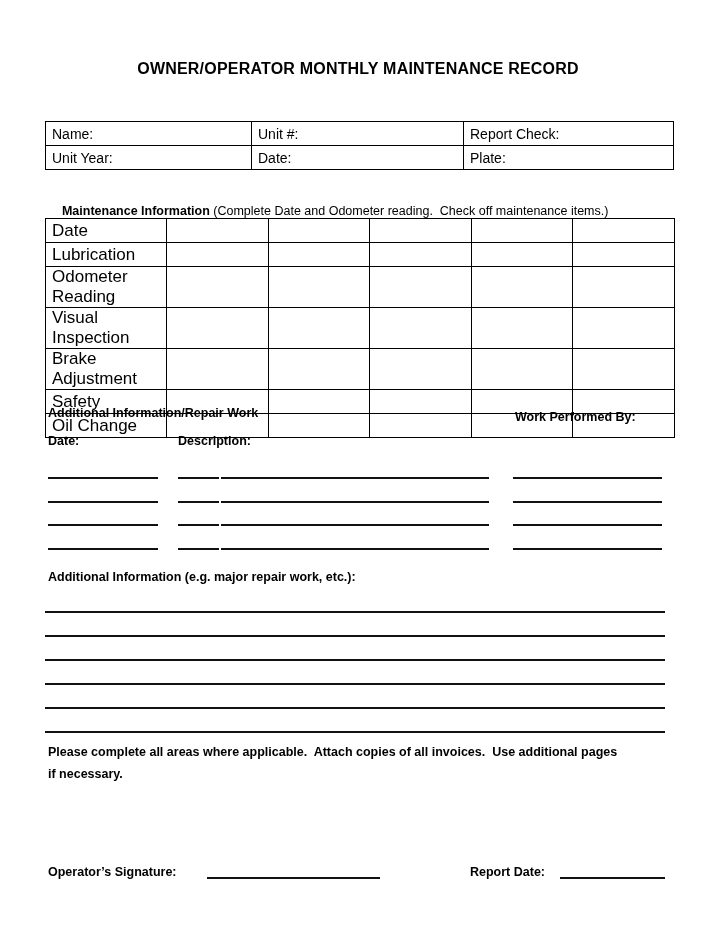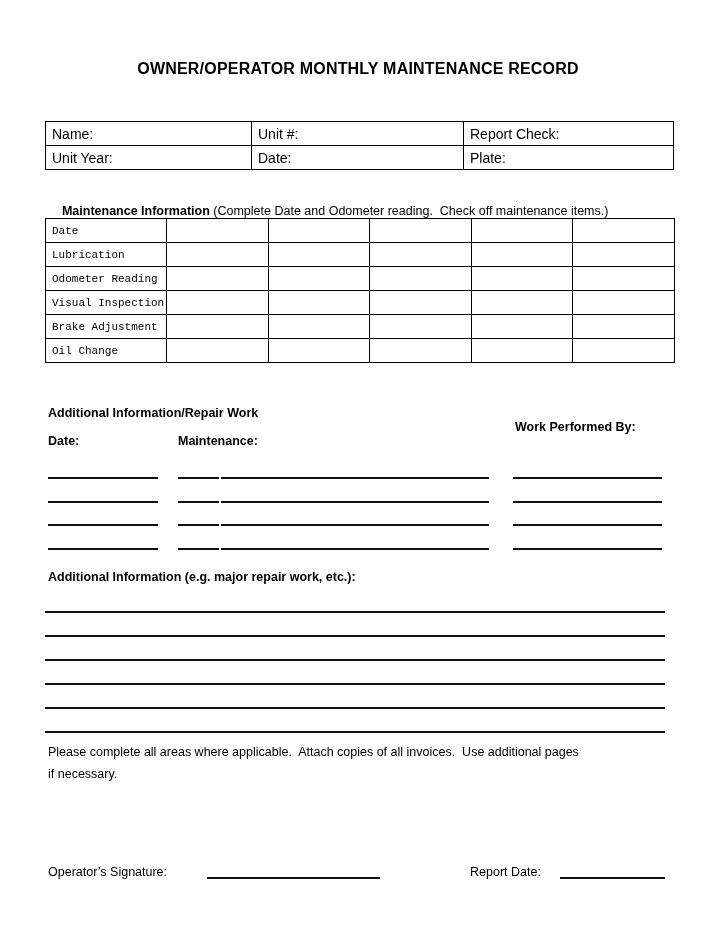--- a/index.html
+++ b/index.html
@@ -33,33 +33,33 @@
     border: 1px solid #000000;
     padding: 0 0 0 6px;
     vertical-align: middle;
     overflow: hidden;
   }
 
   #info-table { left: 45px; top: 121px; width: 628px; }
   #info-table td { height: 23px; font-size: 14px; font-weight: normal; }
 
   #maint-table { left: 45px; top: 218px; width: 629px; }
-  #maint-table td { height: 23px; font-size: 11px; font-weight: normal; font-family: Liberation Mono, monospace; }
+  #maint-table td { height: 23px; font-size: 17px; font-weight: normal; }
 
   .section-heading { left: 48px; font-size: 12.5px; text-align: right; }
 
   .fill-line {
     position: absolute;
     height: 0;
     border-bottom: 2px solid #111111;
   }
 
   .col-label { position: absolute; font-size: 12.5px; font-weight: bold; }
 
-  .footer-text { left: 48px; font-size: 12.5px; font-weight: normal; }
+  .footer-text { left: 48px; font-size: 12.5px; font-weight: bold; }
 </style>
 </head>
 <body>
 
 <div class="page">
 
   <div class="abs doc-title">OWNER/OPERATOR MONTHLY MAINTENANCE RECORD</div>
 
   <table class="grid" id="info-table">
     <colgroup>
@@ -129,35 +129,43 @@
     </tr>
     <tr>
       <td>Brake Adjustment</td>
       <td></td>
           <td></td>
           <td></td>
           <td></td>
           <td></td>
     </tr>
     <tr>
+      <td>Safety</td>
+      <td></td>
+          <td></td>
+          <td></td>
+          <td></td>
+          <td></td>
+    </tr>
+    <tr>
       <td>Oil Change</td>
       <td></td>
           <td></td>
           <td></td>
           <td></td>
           <td></td>
     </tr>
   </tbody>
     </table>
 
   <div class="abs section-heading bold" style="top:406px">Additional Information/Repair Work</div>
 
   <div class="col-label" style="left:48px;  top:434px">Date:</div>
-  <div class="col-label" style="left:178px; top:434px">Maintenance:</div>
-  <div class="col-label" style="left:515px; top:420px">Work Performed By:</div>
+  <div class="col-label" style="left:178px; top:434px">Description:</div>
+  <div class="col-label" style="left:515px; top:410px">Work Performed By:</div>
 
   <div class="fill-line" style="left:48px;  top:477px; width:110px"></div>
   <div class="fill-line" style="left:178px; top:477px; width:41px"></div>
   <div class="fill-line" style="left:221px; top:477px; width:268px"></div>
   <div class="fill-line" style="left:513px; top:477px; width:149px"></div>
 
   <div class="fill-line" style="left:48px;  top:501px; width:110px"></div>
   <div class="fill-line" style="left:178px; top:501px; width:41px"></div>
   <div class="fill-line" style="left:221px; top:501px; width:268px"></div>
   <div class="fill-line" style="left:513px; top:501px; width:149px"></div>

